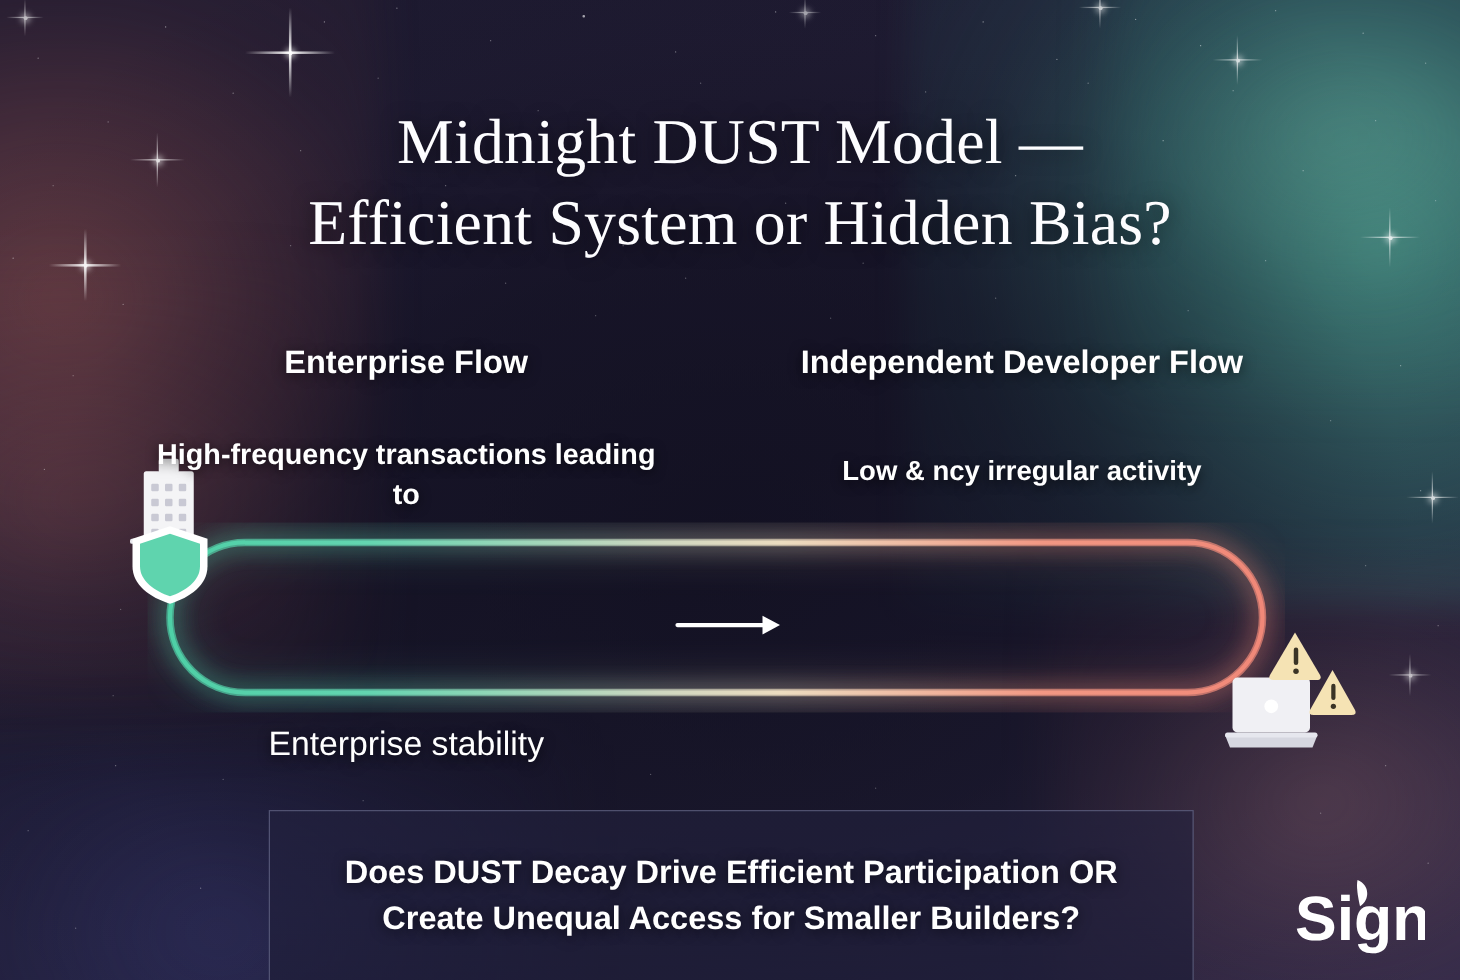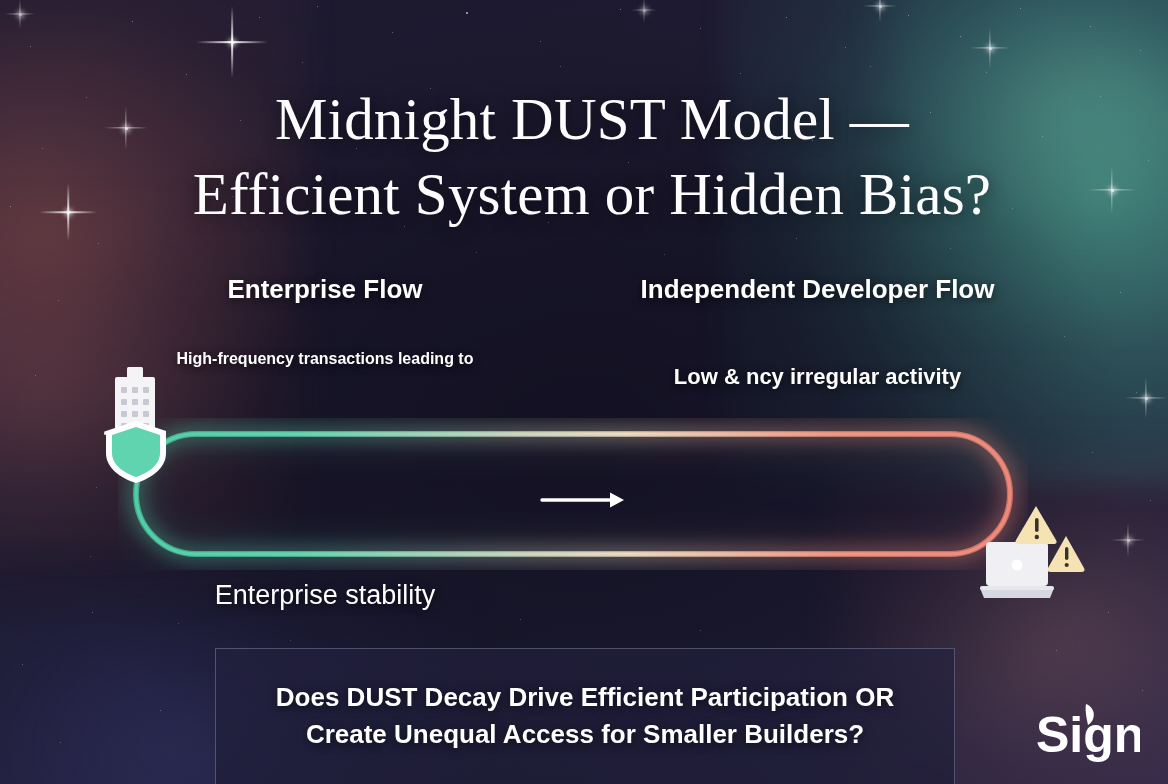--- a/index.html
+++ b/index.html
@@ -105,21 +105,21 @@
     position:absolute; left:50%; top:50%; width:3px; height:3px;
     margin:-1.5px 0 0 -1.5px; border-radius:50%; background:#fff;
     box-shadow:0 0 5px 2px rgba(255,255,255,0.85);
   }
 
   
   #title {
     position:absolute; left:0; right:0; top:82px;
     text-align:center; color:#fdfdff;
     font-family:"Liberation Serif", "DejaVu Serif", serif;
-    font-size:59px; line-height:1.27; font-weight:400;
+    font-size:51px; line-height:1.27; font-weight:400;
     letter-spacing:0.2px;
     text-shadow:0 2px 16px rgba(0,0,0,0.55);
     padding-left:16px;
   }
   #title .l2 { display:block; }
 
   
   .col-head {
     position:absolute; top:274px;
     font-size:26px; font-weight:700; color:#ffffff;
@@ -128,21 +128,21 @@
   }
   #head-ent { left:150px; width:350px; }
   #head-ind { left:580px; width:475px; }
   .cell {
     position:absolute; text-align:center; color:#fff;
     text-shadow:0 2px 9px rgba(0,0,0,0.65);
   }
 
   #t-ent {
     left:120px; width:410px; top:348px;
-    font-size:16px; font-weight:600; line-height:1.38;
+    font-size:23px; font-weight:600; line-height:1.38;
   }
   #t-ind {
     left:620px; width:395px; top:364px;
     font-size:22px; font-weight:700;
   }
 
   #m-ent {
     left:100px; width:455px; top:485px;
     font-size:23px; font-weight:500;
   }

